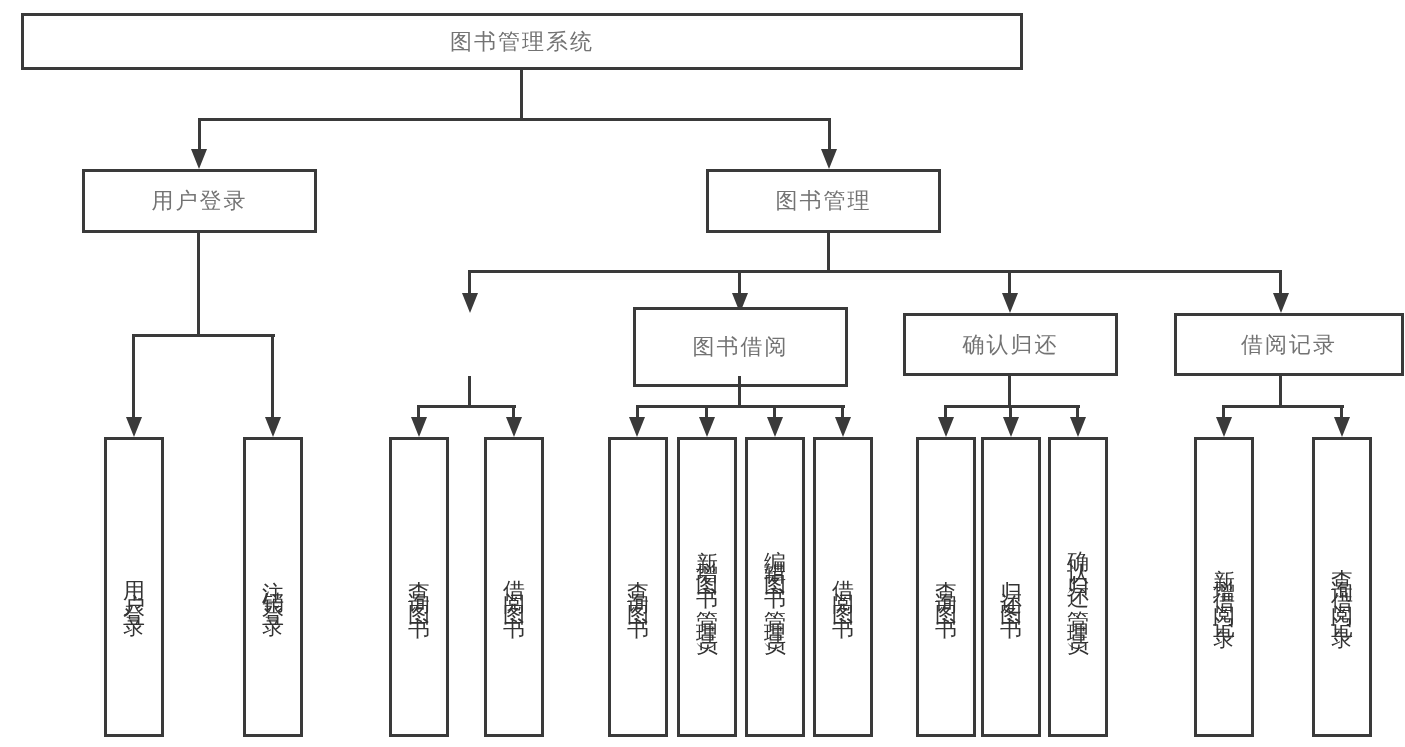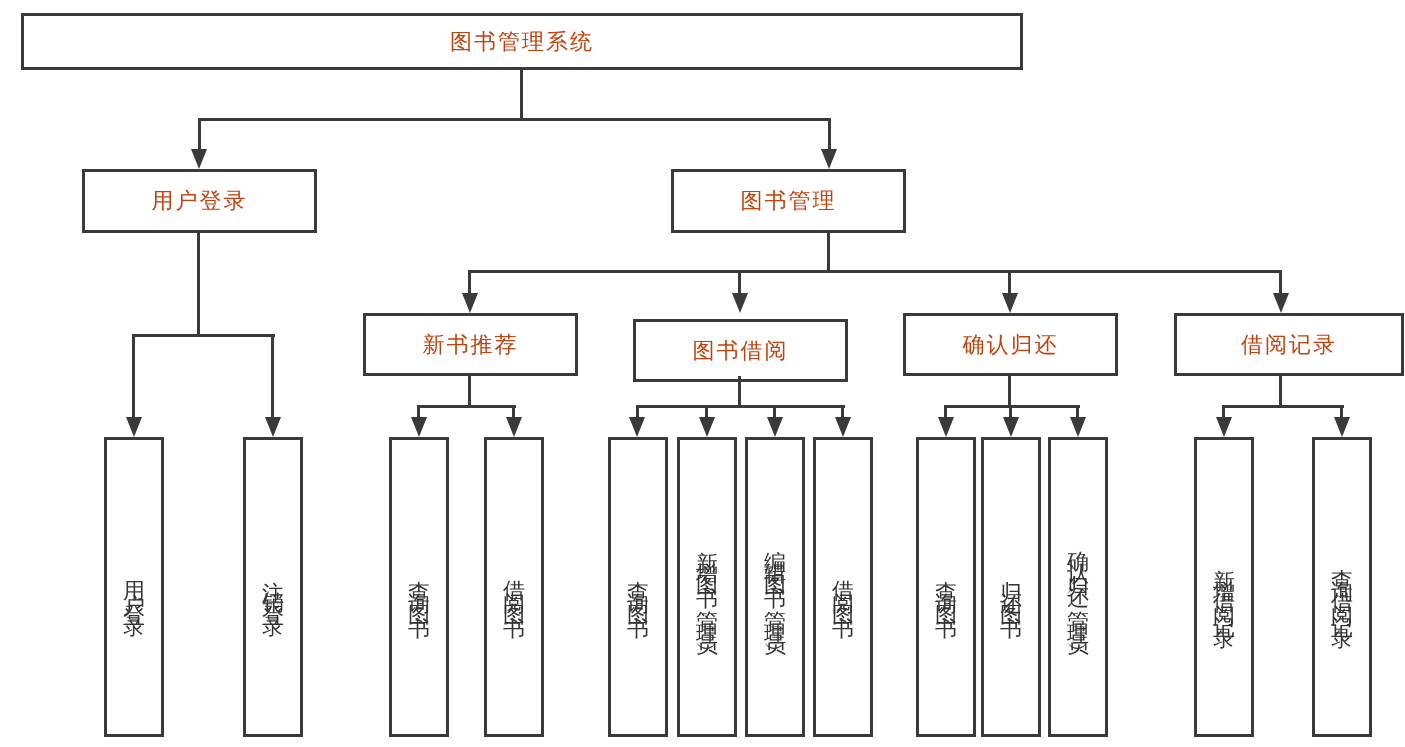--- a/index.html
+++ b/index.html
@@ -4,21 +4,21 @@
 <style>
   html,body{margin:0;padding:0;background:#fff;}
   #canvas{
     position:relative;width:1405px;height:747px;background:#ffffff;overflow:hidden;
     font-family:"Liberation Sans","DejaVu Sans",sans-serif;color:#333;
   }
   
   .node{
     position:absolute;background:#fff;border:3px solid #3a3a3a;box-sizing:border-box;
     display:flex;align-items:center;justify-content:center;
-    font-size:22px;letter-spacing:2px;color:#c2410c;white-space:nowrap;
+    font-size:22px;letter-spacing:2px;color:#737373;white-space:nowrap;
   }
   
   .leaf{
     position:absolute;top:437px;width:60px;height:300px;
     background:#fff;border:3px solid #3a3a3a;box-sizing:border-box;
     writing-mode:vertical-rl;text-orientation:mixed;
     text-align:center;font-size:22px;letter-spacing:12px;line-height:54px;
     color:#333;overflow:hidden;
   }
   
@@ -42,42 +42,41 @@
   <div class="node" style="left:21px;top:13px;width:1002px;height:57px;">图书管理系统</div>
 
   <div class="vl" style="left:520px;top:70px;height:49px;"></div>
   <div class="hl" style="left:198px;top:118px;width:633px;"></div>
   <div class="vl" style="left:198px;top:118px;height:32px;"></div>
   <div class="ar" style="left:191px;top:149px;"></div>
   <div class="vl" style="left:828px;top:118px;height:32px;"></div>
   <div class="ar" style="left:821px;top:149px;"></div>
 
   <div class="node" style="left:82px;top:169px;width:235px;height:64px;">用户登录</div>
-  <div class="node" style="left:671px;top:169px;width:235px;height:64px;">图书管理</div>
+  <div class="node" style="left:706px;top:169px;width:235px;height:64px;">图书管理</div>
 
   <div class="vl" style="left:197px;top:233px;height:102px;"></div>
   <div class="hl" style="left:132px;top:334px;width:143px;"></div>
   <div class="vl" style="left:132px;top:334px;height:84px;"></div>
   <div class="ar" style="left:126px;top:417px;"></div>
   <div class="vl" style="left:271px;top:334px;height:84px;"></div>
   <div class="ar" style="left:265px;top:417px;"></div>
 
   <div class="vl" style="left:827px;top:233px;height:38px;"></div>
   <div class="hl" style="left:468px;top:270px;width:814px;"></div>
   <div class="vl" style="left:468px;top:270px;height:24px;"></div>
   <div class="ar" style="left:462px;top:293px;"></div>
   <div class="vl" style="left:738px;top:270px;height:24px;"></div>
   <div class="ar" style="left:732px;top:293px;"></div>
   <div class="vl" style="left:1008px;top:270px;height:24px;"></div>
   <div class="ar" style="left:1002px;top:293px;"></div>
   <div class="vl" style="left:1279px;top:270px;height:24px;"></div>
   <div class="ar" style="left:1273px;top:293px;"></div>
 
-  <div class="node" style="left:363px;top:313px;width:215px;height:63px;">新书推荐</div>
-  <div class="node" style="left:633px;top:319px;width:215px;height:63px;">图书借阅</div>
+  <div class="node" style="left:633px;top:307px;width:215px;height:80px;">图书借阅</div>
   <div class="node" style="left:903px;top:313px;width:215px;height:63px;">确认归还</div>
   <div class="node" style="left:1174px;top:313px;width:230px;height:63px;">借阅记录</div>
 
   <div class="vl" style="left:468px;top:376px;height:30px;"></div>
   <div class="hl" style="left:417px;top:405px;width:99px;"></div>
   <div class="vl" style="left:417px;top:405px;height:13px;"></div>
   <div class="ar" style="left:411px;top:417px;"></div>
   <div class="vl" style="left:512px;top:405px;height:13px;"></div>
   <div class="ar" style="left:506px;top:417px;"></div>
 

